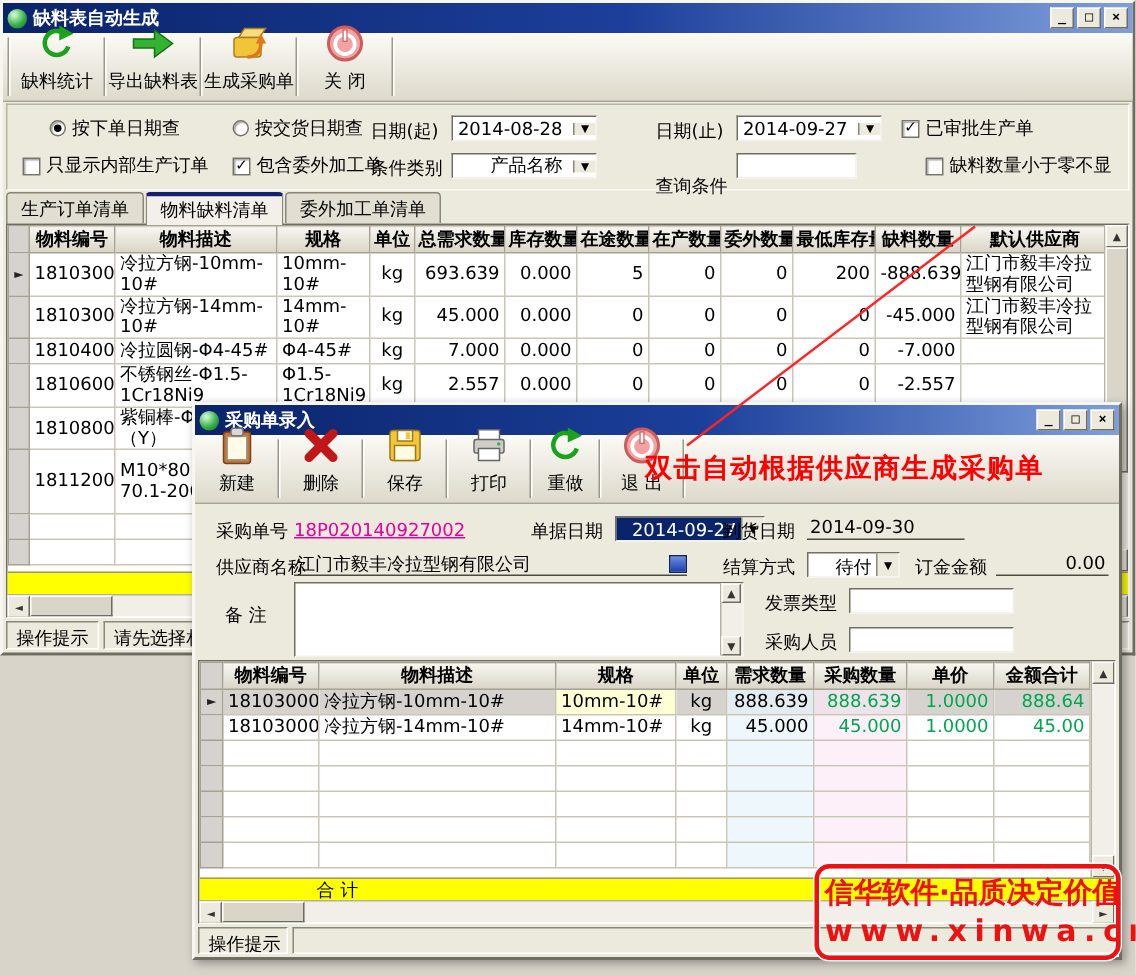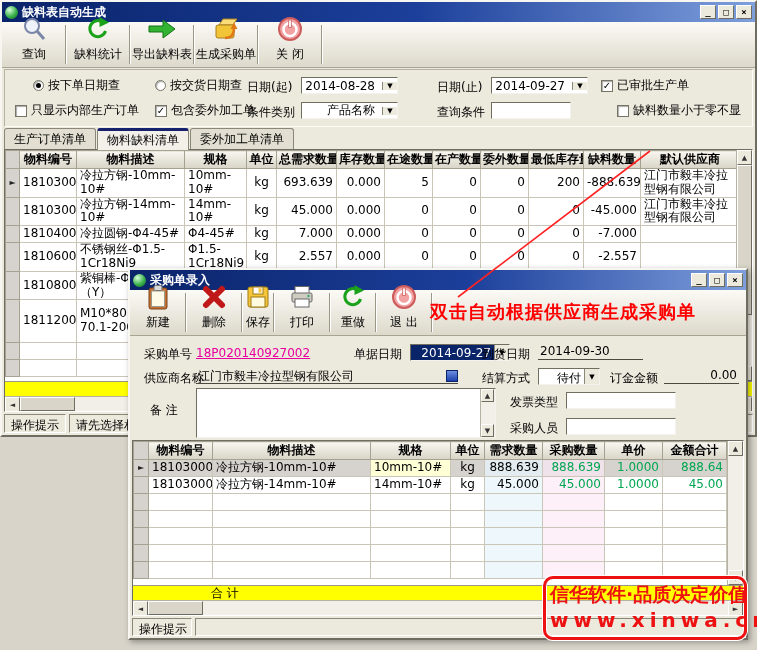--- a/index.html
+++ b/index.html
@@ -84,27 +84,20 @@
   <div class="titlebar">
     <span class="appicon"></span>
     <span class="ttl">缺料表自动生成</span>
     <span class="winbtns">
       <span class="wbtn">_</span>
       <span class="wbtn">□</span>
       <span class="wbtn">×</span>
     </span>
   </div>
   <div class="toolbar">
-    <div class="tool">
-      <span><svg width="26" height="26">
-              <circle cx="11" cy="10" r="7" fill="#eef2fa" stroke="#7a86a8" stroke-width="2"></circle>
-              <line x1="16" y1="15" x2="23" y2="23" stroke="#7a86a8" stroke-width="3"></line>
-            </svg></span>
-      <span class="cap">查询</span>
-    </div>
     <div class="tsep"></div>
     <div class="tool">
       <span><svg width="26" height="26">
               <path d="M20.5 15 A8 8 0 1 1 18 6.5" fill="none" stroke="#1aa21a" stroke-width="3"></path>
               <polygon points="14.5,1 24,6.5 14.5,11" fill="#1aa21a"></polygon>
             </svg></span>
       <span class="cap">缺料统计</span>
     </div>
     <div class="tsep"></div>
     <div class="tool">
@@ -163,21 +156,21 @@
         </span>
     <span class="f" style="left:150px;top:32px;">
           <span class="chkbox">✓</span>
           <span>包含委外加工单</span>
         </span>
     <span class="f flabel" style="left:242px;top:34px;">条件类别</span>
     <span class="combo f" style="left:296px;top:32px;width:97px;">
           <span class="cval">产品名称</span>
           <span class="cbtn">▼</span>
         </span>
-    <span class="f flabel" style="left:432px;top:34px;">查询条件</span>
+    <span class="f flabel" style="left:432px;top:46px;">查询条件</span>
     <span class="tfield f" style="left:486px;top:32px;width:80px;">
           <span></span>
         </span>
     <span class="f" style="left:596px;top:32px;padding-left:16px;">
           <span class="chkbox"></span>
           <span>缺料数量小于零不显</span>
         </span>
   </div>
   <div class="tabsrow">
     <span class="tab">生产订单清单</span>
@@ -390,21 +383,21 @@
     <div class="tool" style="width:52px;">
       <span><svg width="26" height="26">
               <g stroke="#c01818" stroke-width="6" stroke-linecap="round">
                 <line x1="5" y1="5" x2="21" y2="21"></line>
                 <line x1="21" y1="5" x2="5" y2="21"></line>
               </g>
             </svg></span>
       <span class="cap">删除</span>
     </div>
     <div class="tsep"></div>
-    <div class="tool" style="width:28px;">
+    <div class="tool" style="width:52px;">
       <span><svg width="24" height="26">
               <rect x="2" y="3" width="20" height="20" rx="2" fill="#f5c63a" stroke="#9b7b16"></rect>
               <rect x="7" y="3" width="10" height="7" fill="#fff" stroke="#9b7b16"></rect>
               <rect x="12.5" y="4.2" width="3" height="4.5" fill="#f5c63a"></rect>
               <rect x="5" y="13" width="14" height="10" fill="#fffbe0" stroke="#9b7b16"></rect>
             </svg></span>
       <span class="cap">保存</span>
     </div>
     <div class="tsep"></div>
     <div class="tool" style="width:52px;">

